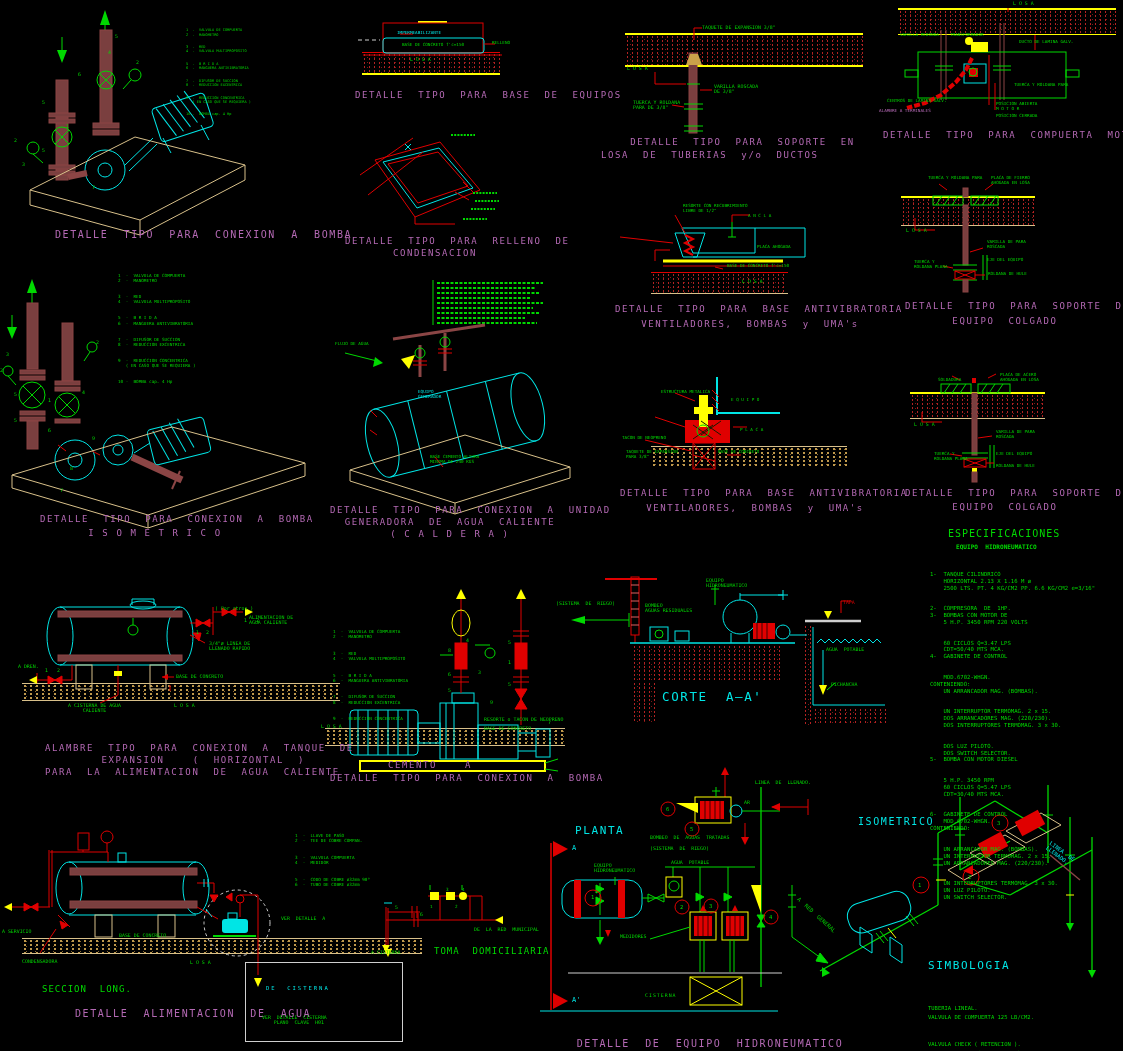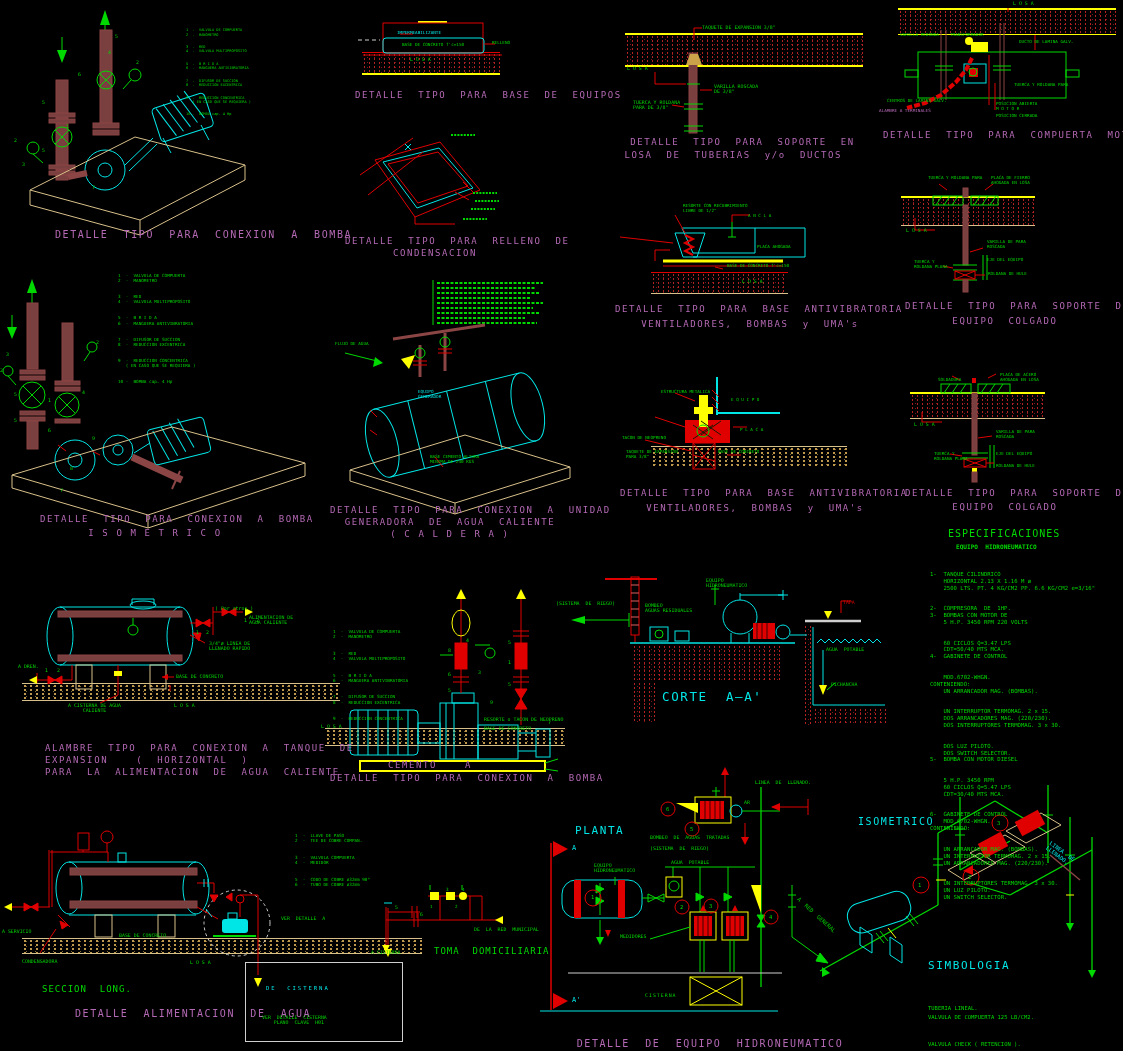--- a/index.html
+++ b/index.html
@@ -808,21 +808,21 @@
   <div class="lab m f9 ttl" style="left:345px;top:236px;width:200px;text-align:center">DETALLE  TIPO  PARA  RELLENO  DE</div>
   <div class="lab m f9 ttl" style="left:345px;top:248px;width:180px;text-align:center">CONDENSACION</div>
 
   <div class="lab g f45" style="left:702px;top:25px">TAQUETE DE EXPANSION 3/8"</div>
   <div class="lab g f45" style="left:627px;top:66px">L O S A</div>
   <div class="lab g f45" style="left:714px;top:84px">VARILLA ROSCADA
 DE 3/8"</div>
   <div class="lab g f45" style="left:633px;top:100px">TUERCA Y ROLDANA
 PARA DE 3/8"</div>
   <div class="lab m f9 ttl" style="left:615px;top:137px;width:255px;text-align:center">DETALLE  TIPO  PARA  SOPORTE  EN</div>
-  <div class="lab m f9 ttl" style="left:587px;top:150px;width:255px;text-align:right">LOSA  DE  TUBERIAS  y/o  DUCTOS</div>
+  <div class="lab m f9 ttl" style="left:601px;top:150px;width:255px;text-align:left">LOSA  DE  TUBERIAS  y/o  DUCTOS</div>
 
   <div class="lab g f45" style="left:1013px;top:1px;z-index:6">L O S A</div>
   <div class="lab g f4" style="left:900px;top:33px">VARILLA REDONDA</div>
   <div class="lab g f4" style="left:950px;top:33px">TRANSFORMADOR</div>
   <div class="lab g f4" style="left:1019px;top:40px">DUCTO DE LAMINA GALV.</div>
   <div class="lab g f4" style="left:1014px;top:83px">TUERCA Y ROLDANA PARA</div>
   <div class="lab g f4" style="left:887px;top:99px">CENTROS DE LAMINA GALV.</div>
   <div class="lab m f4" style="left:879px;top:109px">ALAMBRE A TERMINALES</div>
   <div class="lab g f4" style="left:996px;top:102px">POSICION ABIERTA
 M O T O R</div>
@@ -930,21 +930,21 @@
   <div class="lab g f45" style="left:68px;top:703px">A CISTERNA DE AGUA
      CALIENTE</div>
   <div class="lab g f45" style="left:174px;top:703px">L O S A</div>
   <div class="lab g f45" style="left:196px;top:630px">1</div>
   <div class="lab g f45" style="left:206px;top:630px">2</div>
   <div class="lab g f45" style="left:244px;top:618px">1</div>
   <div class="lab g f45" style="left:256px;top:618px">2</div>
   <div class="lab g f45" style="left:45px;top:668px">1</div>
   <div class="lab g f45" style="left:57px;top:668px">2</div>
   <div class="lab m f9 ttl" style="left:45px;top:743px;width:260px;text-align:center">ALAMBRE  TIPO  PARA  CONEXION  A  TANQUE  DE</div>
-  <div class="lab m f9 ttl" style="left:45px;top:755px;width:260px;text-align:left">EXPANSION    (  HORIZONTAL  )</div>
+  <div class="lab m f9 ttl" style="left:45px;top:755px;width:260px;text-align:right">EXPANSION    (  HORIZONTAL  )</div>
   <div class="lab m f9 ttl" style="left:45px;top:767px;width:260px;text-align:center">PARA  LA  ALIMENTACION  DE  AGUA  CALIENTE</div>
 
   <div class="lab legend g f4" style="left:333px;top:618px;line-height:1.27">
     <div>1  -  VALVULA DE COMPUERTA</div><div>2  -  MANOMETRO</div>
     <div>3  -  RED</div><div>4  -  VALVULA MULTIPROPOSITO</div>
     <div>5  -  B R I D A</div><div>6  -  MANGUERA ANTIVIBRATORIA</div>
     <div>7  -  DIFUSOR DE SUCCION</div><div>8  -  REDUCCION EXCENTRICA</div>
     <div>9  -  REDUCCION CONCENTRICA</div>
   </div>
   <div class="lab g f45" style="left:484px;top:717px">RESORTE o TACON DE NEOPRENO</div>

